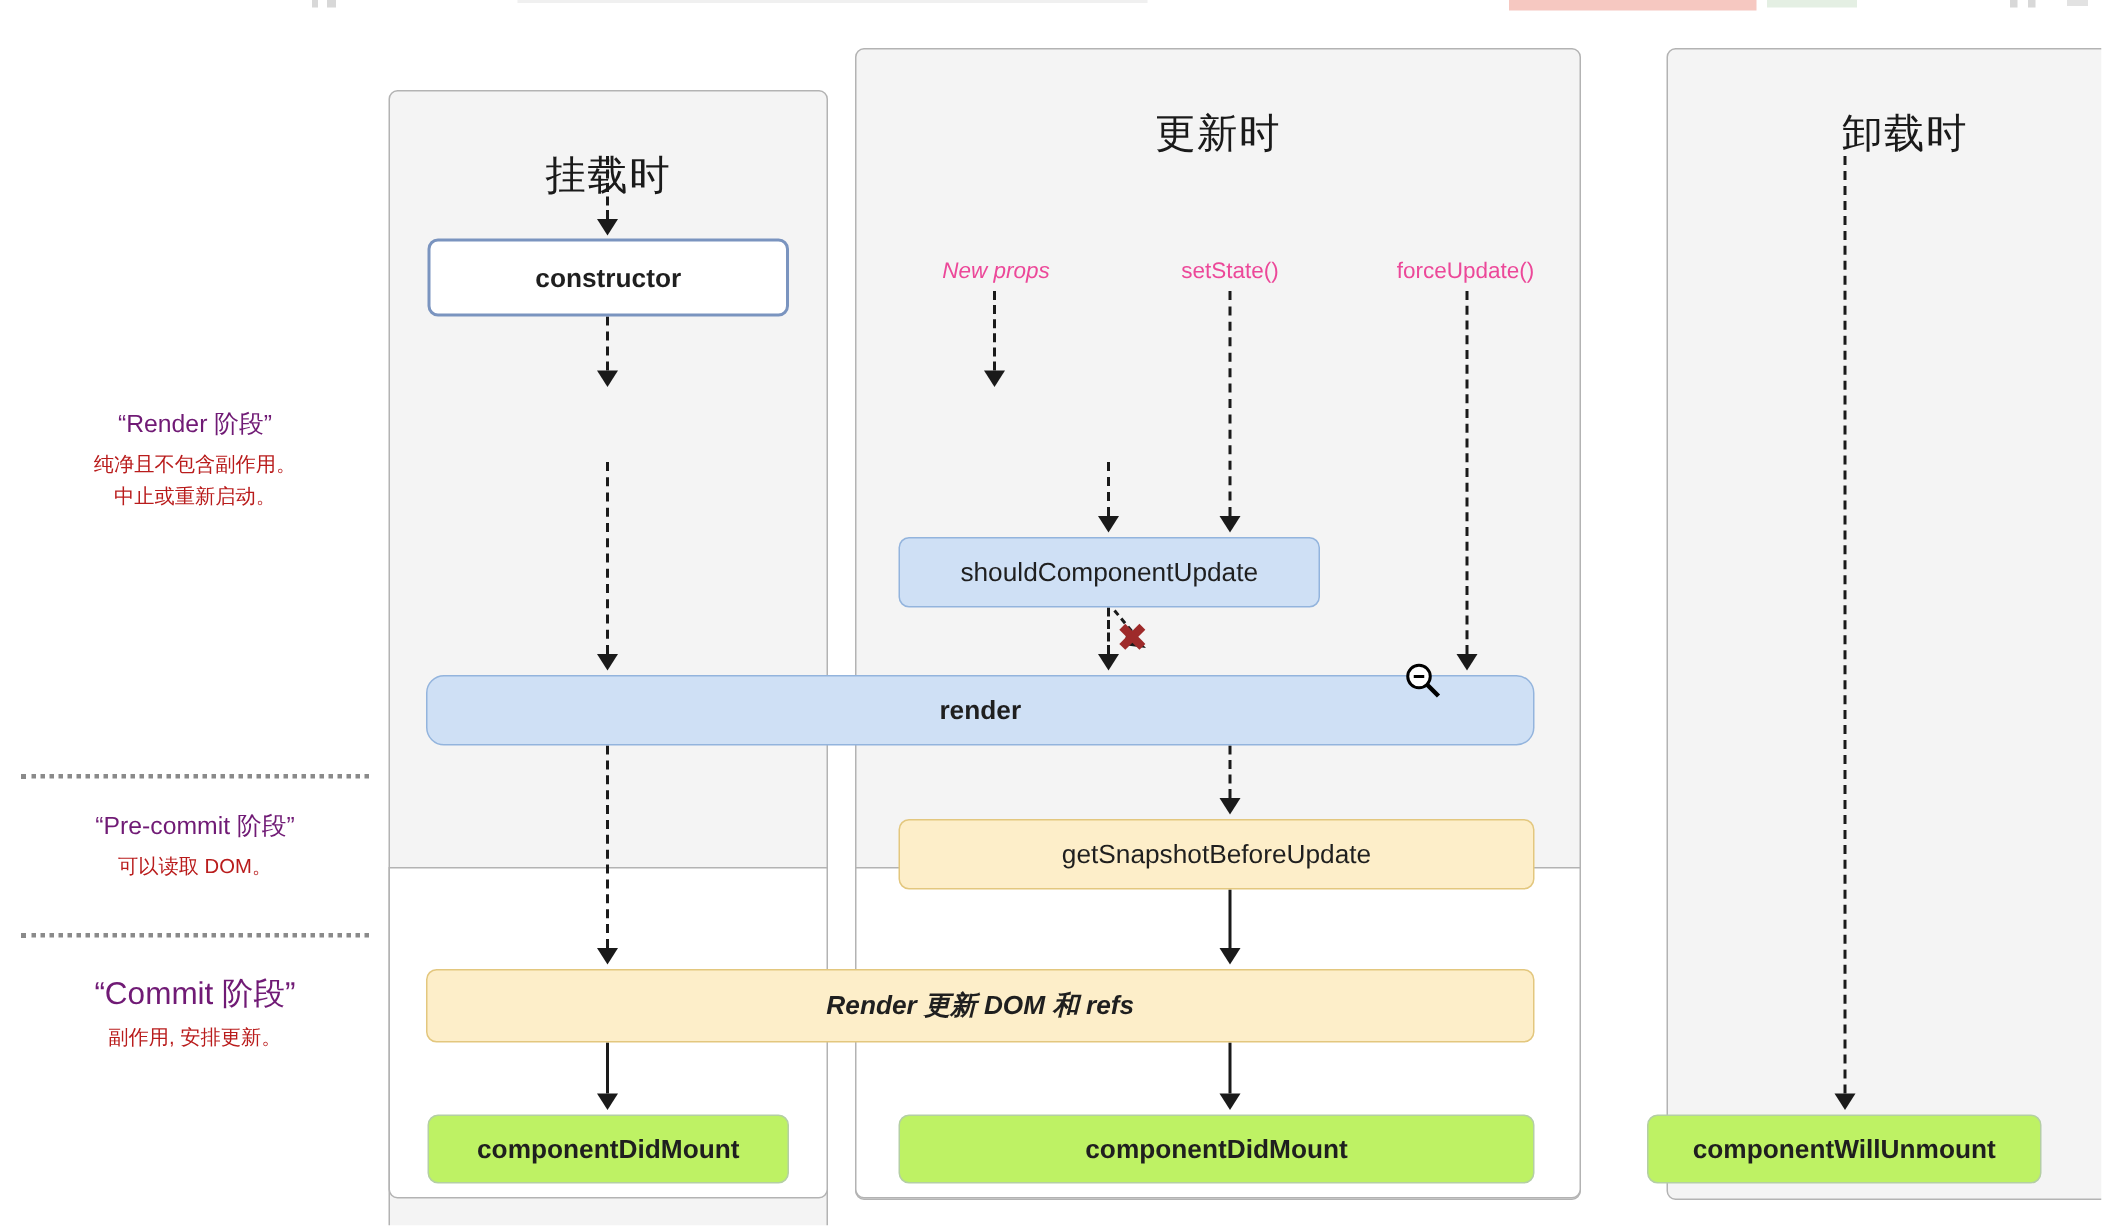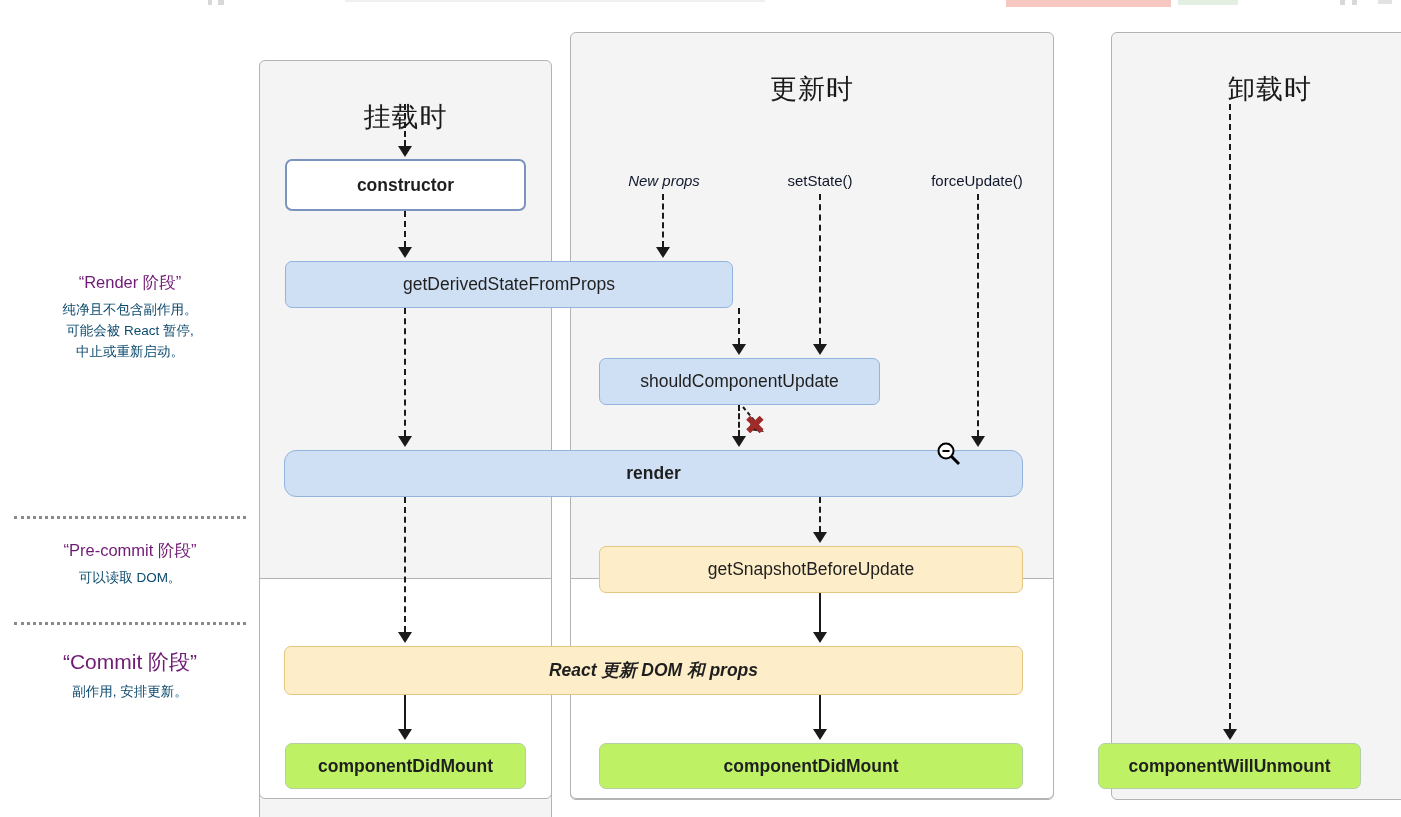--- a/index.html
+++ b/index.html
@@ -56,21 +56,21 @@
   }
   .legend .lg-title {
     font-size: 16.5px;
     color: #701a75;
     margin-bottom: 6px;
     white-space: nowrap;
   }
   .legend .lg-body {
     font-size: 13.5px;
     line-height: 1.55;
-    color: #0c4a6e;
+    color: #b91c1c;
   }
   #legend-render   { top: 272px; }
   #legend-precommit{ top: 540px; }
   #legend-commit   { top: 648px; }
   #legend-commit .lg-title { font-size: 21px; }
 
   .dotted-rule {
     position: absolute;
     left: 14px;
     width: 232px;
@@ -107,21 +107,21 @@
   #n-gsbu            { left: 599px; top: 546px; width: 424px; height: 47px; text-align: center; }
   #n-reactdom        { left: 284px; top: 646px; width: 739px; height: 49px; }
   #n-cdm             { left: 285px; top: 743px; width: 241px; height: 46px; }
   #n-cdu             { left: 599px; top: 743px; width: 424px; height: 46px; }
   #n-cwu             { left: 1098px; top: 743px; width: 263px; height: 46px; }
 
   
   .trigger {
     position: absolute;
     font-size: 15px;
-    color: #0f172a;
+    color: #ec4899;
     white-space: nowrap;
     text-align: center;
   }
   #t-newprops    { left: 601px; top: 172px; width: 126px; font-style: italic; }
   #t-setstate    { left: 757px; top: 172px; width: 126px; }
   #t-forceupdate { left: 902px; top: 172px; width: 150px; }
 
   
   .vline {
     position: absolute;
@@ -236,21 +236,20 @@
     <div class="col-title">卸载时</div>
   </div>
 
   <div class="commit-band" id="band-mount"></div>
   <div class="commit-band" id="band-update"></div>
 
   <div class="legend" id="legend-render">
     <div class="lg-title">“Render 阶段”</div>
     <div class="lg-body">
       <div>纯净且不包含副作用。</div>
-      <div>可能会被 React 暂停,</div>
       <div>中止或重新启动。</div>
     </div>
   </div>
 
   <div class="dotted-rule" id="rule-top"></div>
 
   <div class="legend" id="legend-precommit">
     <div class="lg-title">“Pre-commit 阶段”</div>
     <div class="lg-body">
       <div>可以读取 DOM。</div>
@@ -301,25 +300,24 @@
   <div class="vline" id="v-x1"></div>
   <div class="arrowhead" id="a-x1"></div>
 
   <svg id="skip-arrow" viewBox="0 0 26 30">
     <path d="M1,1 L16,19" stroke="#1a1a1a" stroke-width="2" stroke-dasharray="4,3" fill="none"></path>
     <polygon points="10,13 22,26 7,24" fill="#1a1a1a"></polygon>
   </svg>
   <div id="skip-x">✖</div>
 
   <div class="node white" id="n-constructor">constructor</div>
-  <div class="node blue" id="n-gdsfp">getDerivedStateFromProps</div>
   <div class="node blue" id="n-scu">shouldComponentUpdate</div>
   <div class="node blue bold" id="n-render">render</div>
   <div class="node yellow" id="n-gsbu">getSnapshotBeforeUpdate</div>
-  <div class="node yellow italic" id="n-reactdom">React 更新 DOM 和 props</div>
+  <div class="node yellow italic" id="n-reactdom">Render 更新 DOM 和 refs</div>
   <div class="node green" id="n-cdm">componentDidMount</div>
   <div class="node green" id="n-cdu">componentDidMount</div>
   <div class="node green" id="n-cwu">componentWillUnmount</div>
 
   <svg id="cursor-magnifier" viewBox="0 0 26 26">
     <circle cx="10" cy="10" r="7.5" fill="#ffffff" stroke="#000000" stroke-width="2"></circle>
     <line x1="6.5" y1="10" x2="13.5" y2="10" stroke="#000000" stroke-width="2"></line>
     <line x1="15.5" y1="15.5" x2="23" y2="23" stroke="#000000" stroke-width="3"></line>
   </svg>
 

